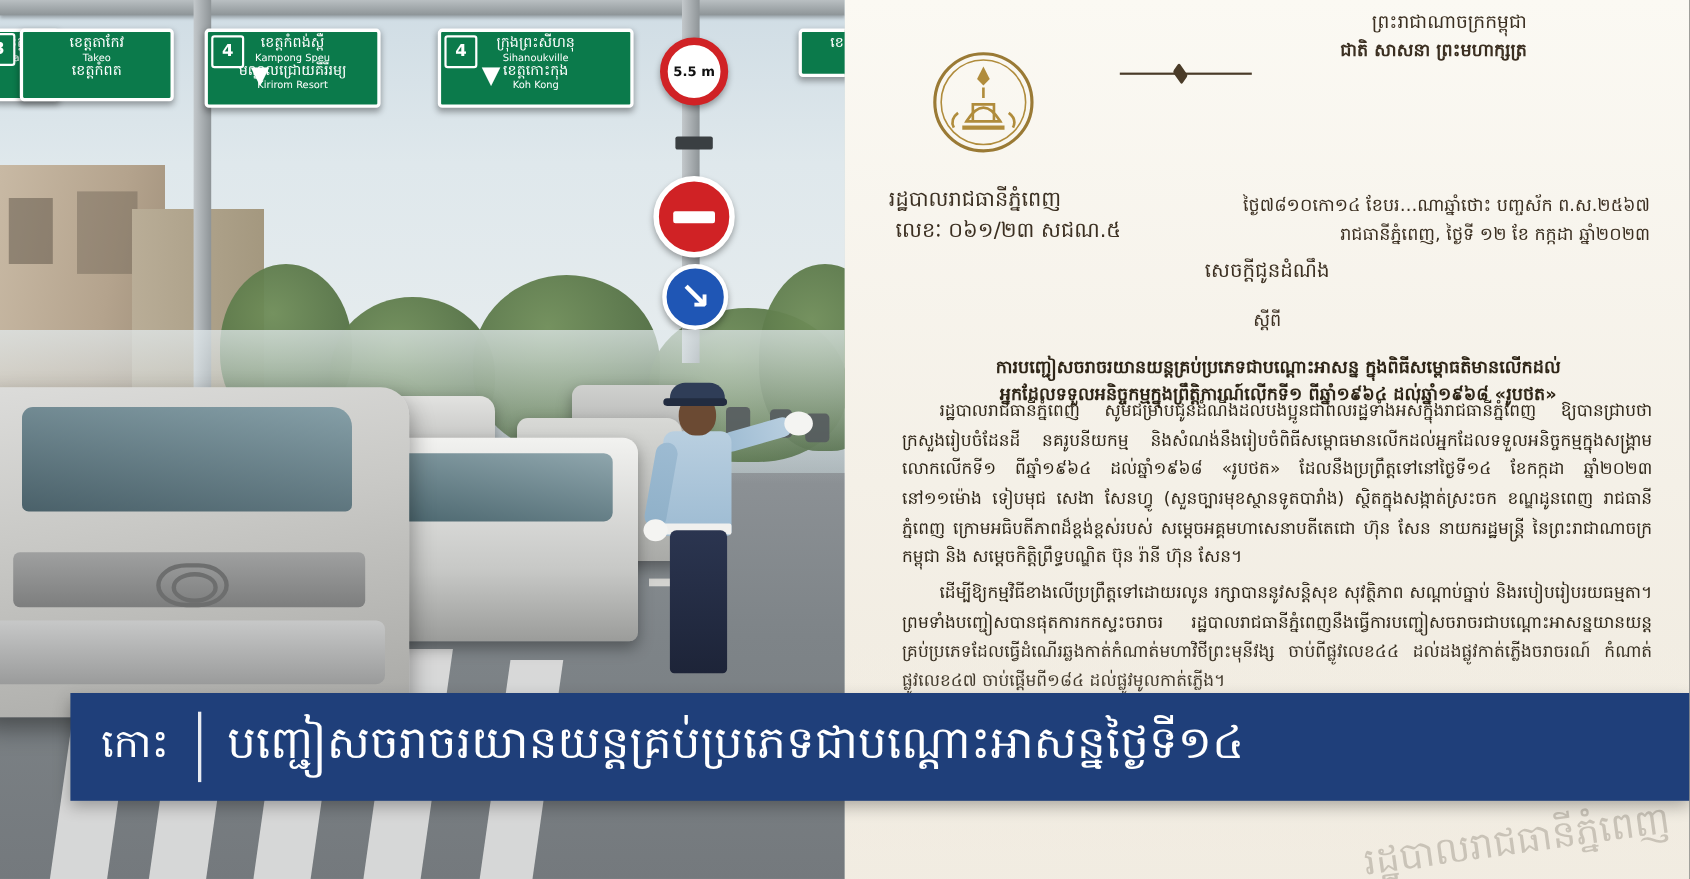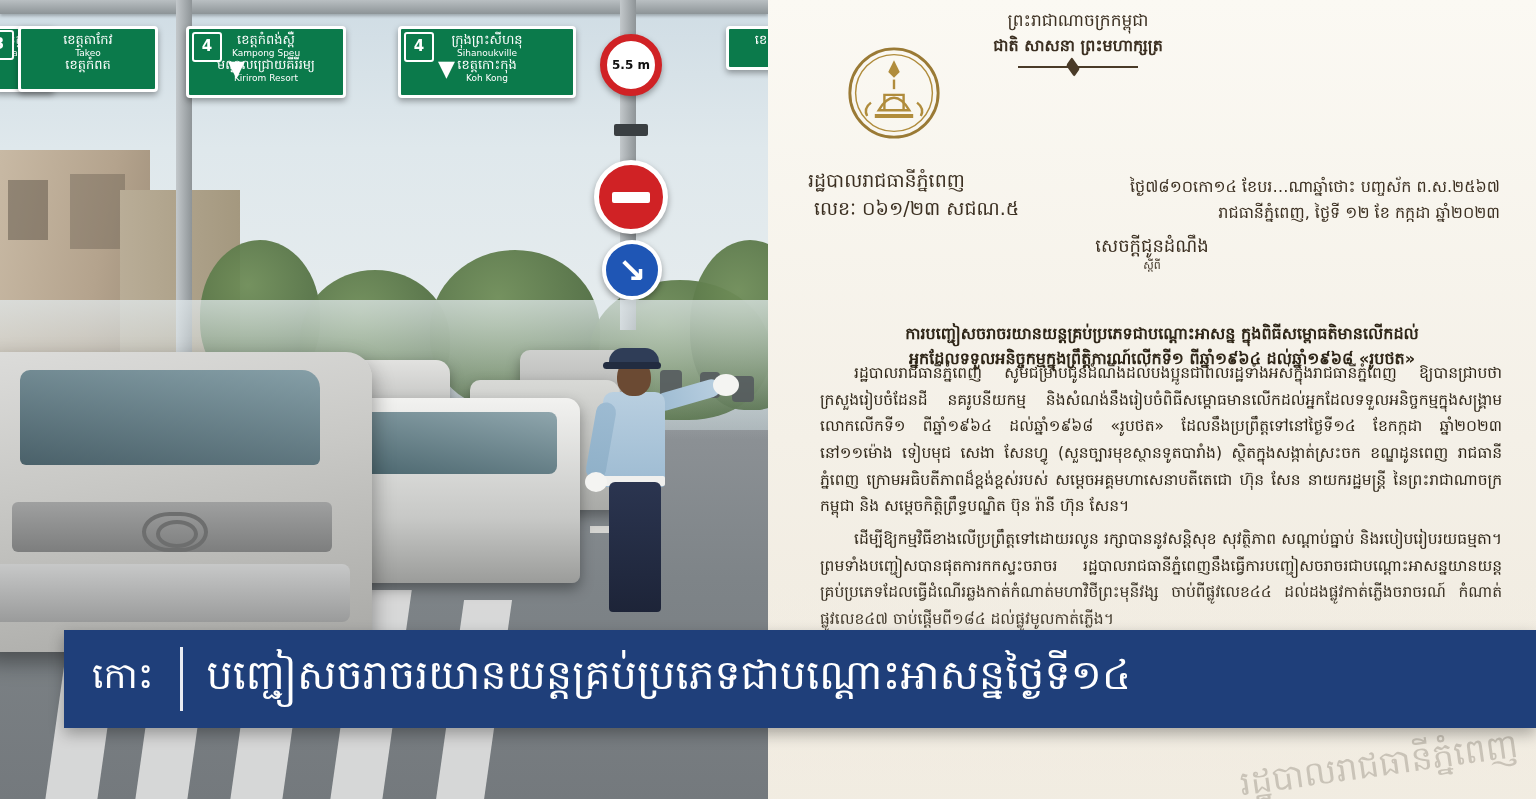--- a/index.html
+++ b/index.html
@@ -251,21 +251,21 @@
     background: #f6f3ec;
     overflow: hidden;
   }
   .doc-inner {
     position: absolute; left: 0; top: 0; width: 768px; height: 799px;
     background:
       linear-gradient(180deg, #fbf9f3 0%, #f4f0e7 55%, #efe9dd 100%);
   }
   .doc-head {
     position: absolute; left: 0; top: 8px; width: 620px;
-    text-align: center;
+    text-align: right;
     color: #3b2f21;
     font-size: 17px;
     line-height: 1.5;
   }
   .doc-head .l2 { font-size: 16px; font-weight: bold; }
   .doc-divider {
     margin: 4px auto 0;
     width: 120px; height: 10px;
     position: relative;
   }
@@ -298,22 +298,22 @@
   }
   .doc-date2 {
     position: absolute; right: 36px; top: 202px; width: 420px; text-align: right;
     font-size: 16px; color: #3b2f21;
   }
   .doc-kind {
     position: absolute; left: 0; right: 0; top: 234px; text-align: center;
     font-size: 18px; color: #3b2f21;
   }
   .doc-re {
-    position: absolute; left: 0; right: 0; top: 258px; text-align: center;
-    font-size: 11px; color: #3b2f21;
+    position: absolute; left: 0; right: 0; top: 280px; text-align: center;
+    font-size: 16px; color: #3b2f21;
   }
   .doc-subject {
     position: absolute; left: 56px; right: 36px; top: 288px;
     text-align: center; font-size: 16px; line-height: 1.55; color: #2e2517;
     font-weight: bold;
     margin-top: 34px;
   }
   .doc-body {
     position: absolute; left: 52px; right: 34px; top: 360px;
     font-size: 15.5px; line-height: 1.72; color: #2e2517;

